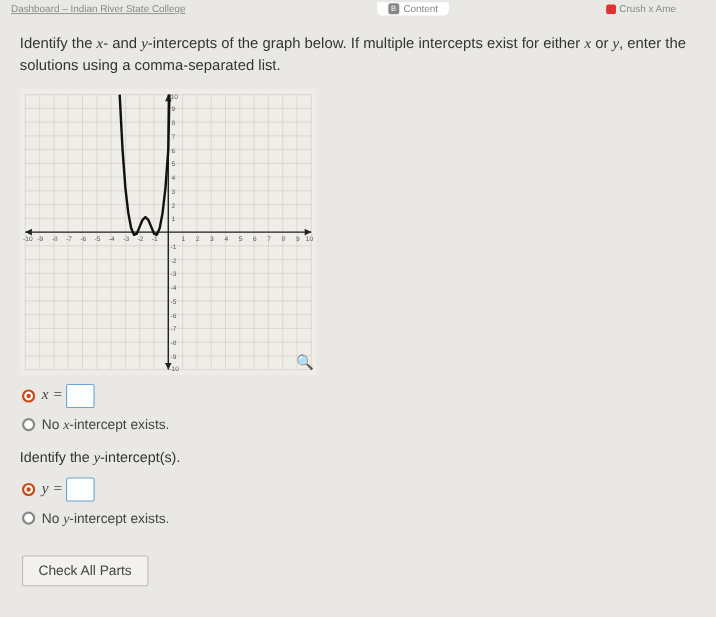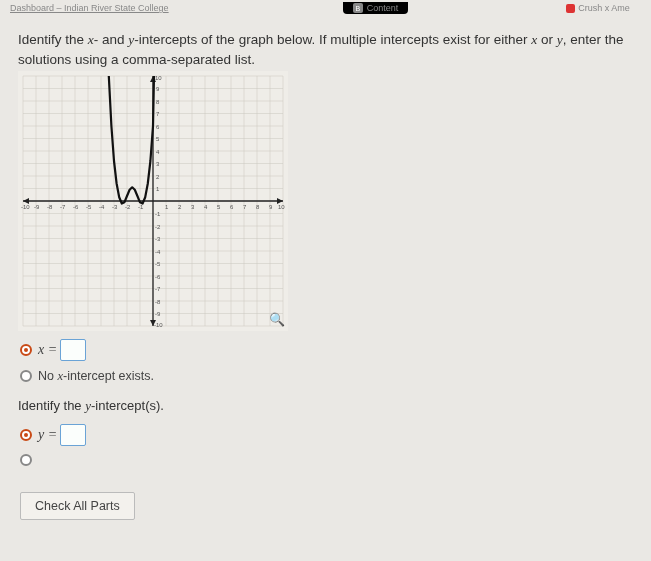--- a/index.html
+++ b/index.html
@@ -16,30 +16,30 @@
       display: flex;
       height: 16px;
       font-size: 9px;
       color: #888;
       align-items: center;
     }
     .tab-left { width: 200px; padding-left: 10px; white-space: nowrap; overflow: hidden; text-decoration: underline; }
     .tab-center { flex: 1; text-align: center; }
     .tab-center-box {
       display: inline-flex; align-items: center; gap: 4px;
-      background: #000000; padding: 1px 10px; border-radius: 0 0 4px 4px; justify-content: space-between;
+      background: #ffffff; padding: 1px 10px; border-radius: 0 0 4px 4px; justify-content: space-between;
     }
     .tab-b-icon { background:#888; color:#fff; font-size:7px; width:10px; height:10px;
       display:inline-flex; align-items:center; justify-content:center; border-radius:2px;}
-    .tab-right { width: 100px; text-align: center; padding-right: 6px; white-space: nowrap; overflow: hidden; }
+    .tab-right { width: 100px; text-align: left; padding-right: 6px; white-space: nowrap; overflow: hidden; }
     .tab-red-icon { display:inline-block; width:9px; height:9px; background:#d33; border-radius:2px; vertical-align:middle; margin-right:3px;}
 
     .content { padding: 14px 18px 0 18px; }
     .question {
-      font-size: 13.5px; line-height: 1.5; color: #333; 
+      font-size: 13.5px; line-height: 1.5; color: #333; margin-bottom: 10px;
     }
     .mathit { font-family: 'Times New Roman', serif; font-style: italic; }
 
     .graph-wrap { position: relative; width: 270px; height: 260px; }
     .graph-wrap svg { display:block; }
     .zoom-icon { position:absolute; right:2px; bottom:4px; font-size:13px; color:#666; }
 
     .section-label { font-size: 13px; margin-top: 14px; margin-bottom: 10px; color:#333; }
 
     .opt-row { display:flex; align-items:center; font-size: 12.5px; margin: 8px 0 8px 2px; color:#444; }
@@ -225,16 +225,17 @@
     <span>Identify the </span><span class="mathit">y</span><span>-intercept(s).</span>
   </p>
 
   <div class="opt-row">
     <span class="radio selected"></span>
     <span class="eq-label">y =</span>
     <span class="ans-input"></span>
   </div>
   <div class="opt-row">
     <span class="radio"></span>
+    <span><span>No </span><span class="mathit">y</span><span>-intercept exists.</span></span>
   </div>
 
   <button class="check-btn">Check All Parts</button>
 </div>
 
 </body></html>

